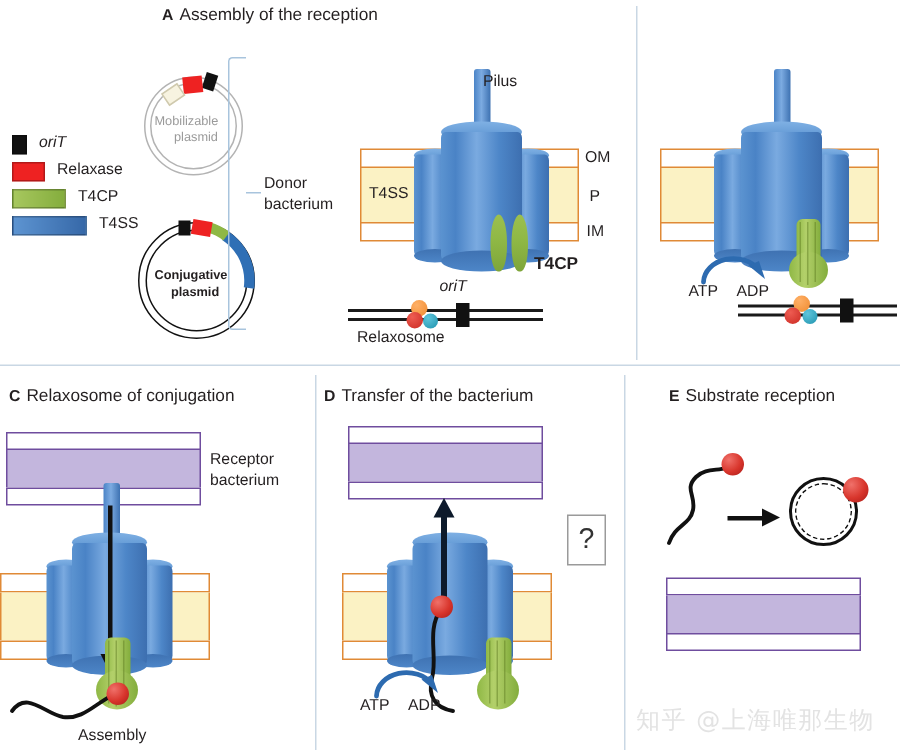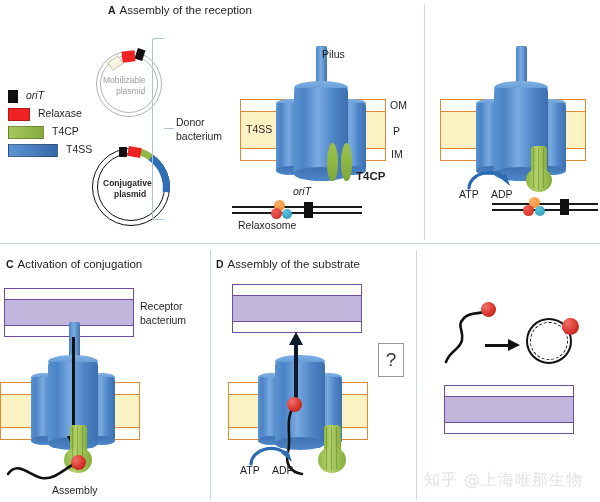--- a/index.html
+++ b/index.html
@@ -272,21 +272,21 @@
   <div style="position:absolute;left:492px;top:196px;width:110px;height:22px;">
     <div class="dna-line" style="left:0;top:7px;width:106px;height:1.6px;"></div>
     <div class="dna-line" style="left:0;top:13px;width:106px;height:1.6px;"></div>
     <div class="orit-box" style="left:68px;top:3px;width:9px;height:16px;"></div>
     <div class="blob" style="left:37px;top:1px;width:11px;height:11px;background:radial-gradient(circle at 35% 30%,#ffb067,#ef8a2e);"></div>
     <div class="blob" style="left:31px;top:9px;width:11px;height:11px;background:radial-gradient(circle at 35% 30%,#ee5c52,#cb2a22);"></div>
     <div class="blob" style="left:43px;top:10px;width:10px;height:10px;background:radial-gradient(circle at 35% 30%,#5fc5db,#1f93ae);"></div>
   </div>
 
   <div class="panel-title" style="left:6px;top:258px;">
-    <span class="ltr">C</span><span>Activation of conjugation</span>
+    <span class="ltr">C</span><span>Relaxosome of conjugation</span>
   </div>
 
   <div class="rmem-band" style="left:4px;top:288px;width:130px;height:12px;"></div>
   <div class="rmem-core" style="left:4px;top:300px;width:130px;height:25px;"></div>
   <div class="rmem-band" style="left:4px;top:325px;width:130px;height:12px;"></div>
   <span class="lbl" style="left:140px;top:300px;">Receptor</span>
   <span class="lbl" style="left:140px;top:314px;">bacterium</span>
 
   <div class="mem-om" style="left:0px;top:382px;width:140px;height:13px;"></div>
   <div class="mem-peri" style="left:0px;top:395px;width:140px;height:32px;"></div>
@@ -322,21 +322,21 @@
     <div style="position:absolute;left:20px;top:2px;width:1.4px;height:42px;background:rgba(90,120,30,.45);"></div>
   </div>
 
   <svg style="position:absolute;left:6px;top:452px;" width="86" height="34" viewBox="0 0 86 34">
     <path d="M 2 22 C 12 8, 24 24, 36 26 C 50 28, 58 16, 72 10" fill="none" stroke="#111" stroke-width="2.6" stroke-linecap="round"></path>
   </svg>
   <div class="redball" style="left:71px;top:455px;width:15px;height:15px;"></div>
   <span class="lbl" style="left:52px;top:484px;">Assembly</span>
 
   <div class="panel-title" style="left:216px;top:258px;">
-    <span class="ltr">D</span><span>Assembly of the substrate</span>
+    <span class="ltr">D</span><span>Transfer of the bacterium</span>
   </div>
 
   <div class="rmem-band" style="left:232px;top:284px;width:130px;height:12px;"></div>
   <div class="rmem-core" style="left:232px;top:296px;width:130px;height:25px;"></div>
   <div class="rmem-band" style="left:232px;top:321px;width:130px;height:12px;"></div>
 
   <div class="mem-om" style="left:228px;top:382px;width:140px;height:13px;"></div>
   <div class="mem-peri" style="left:228px;top:395px;width:140px;height:32px;"></div>
   <div class="mem-im" style="left:228px;top:427px;width:140px;height:13px;"></div>
 
@@ -378,20 +378,23 @@
     <path d="M 3 20 A 20 16 0 0 1 40 12" fill="none" stroke="#2d6bb0" stroke-width="3.2" stroke-linecap="round"></path>
     <polygon points="44,18 33,9 40,6" fill="#2d6bb0"></polygon>
   </svg>
   <span class="lbl" style="left:240px;top:464px;">ATP</span>
   <span class="lbl" style="left:272px;top:464px;">ADP</span>
 
   <div class="qbox" style="left:378px;top:343px;width:26px;height:34px;">
     <span>?</span>
   </div>
 
+  <div class="panel-title" style="left:446px;top:258px;">
+    <span class="ltr">E</span><span>Substrate reception</span>
+  </div>
 
   <svg style="position:absolute;left:440px;top:306px;" width="62" height="60" viewBox="0 0 62 60">
     <path d="M 6 56 C 10 44, 20 44, 22 34 C 24 24, 16 20, 24 12 C 30 6, 38 8, 44 6" fill="none" stroke="#111" stroke-width="2.6" stroke-linecap="round"></path>
   </svg>
   <div class="redball" style="left:481px;top:302px;width:15px;height:15px;"></div>
 
   <div class="arrow-line" style="left:485px;top:344px;width:24px;height:3.4px;"></div>
   <div class="arrow-head" style="left:508px;top:339px;border-top:6.5px solid transparent;border-bottom:6.5px solid transparent;border-left:12px solid #111;"></div>
 
   <div style="position:absolute;left:526px;top:318px;width:46px;height:46px;">

